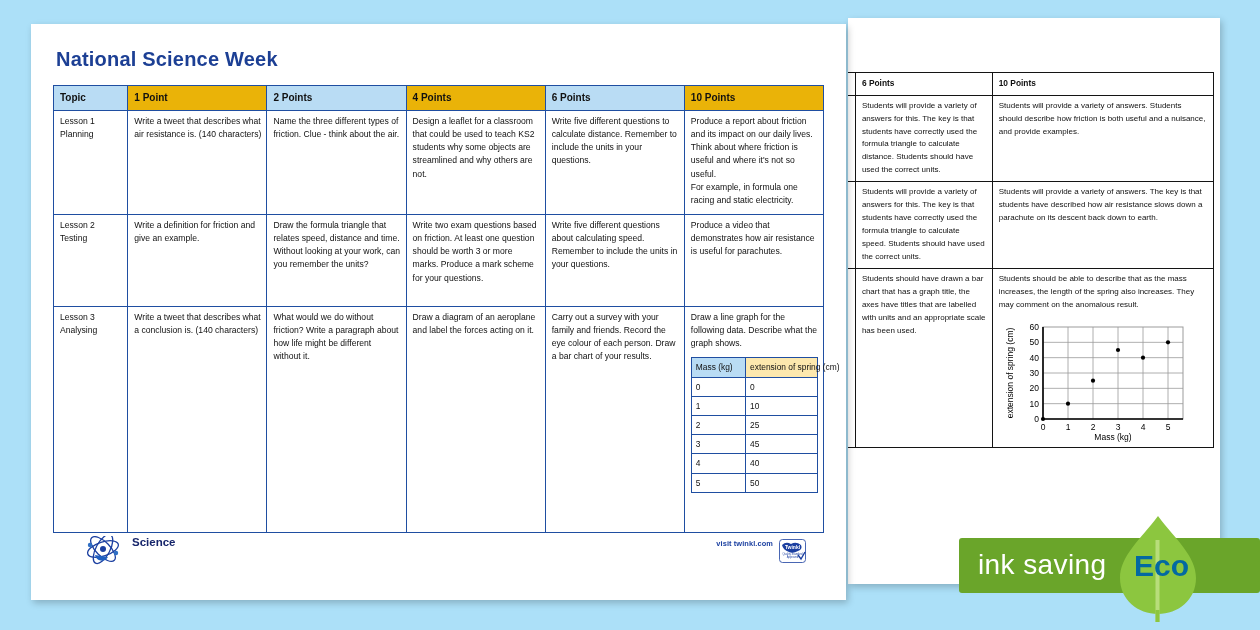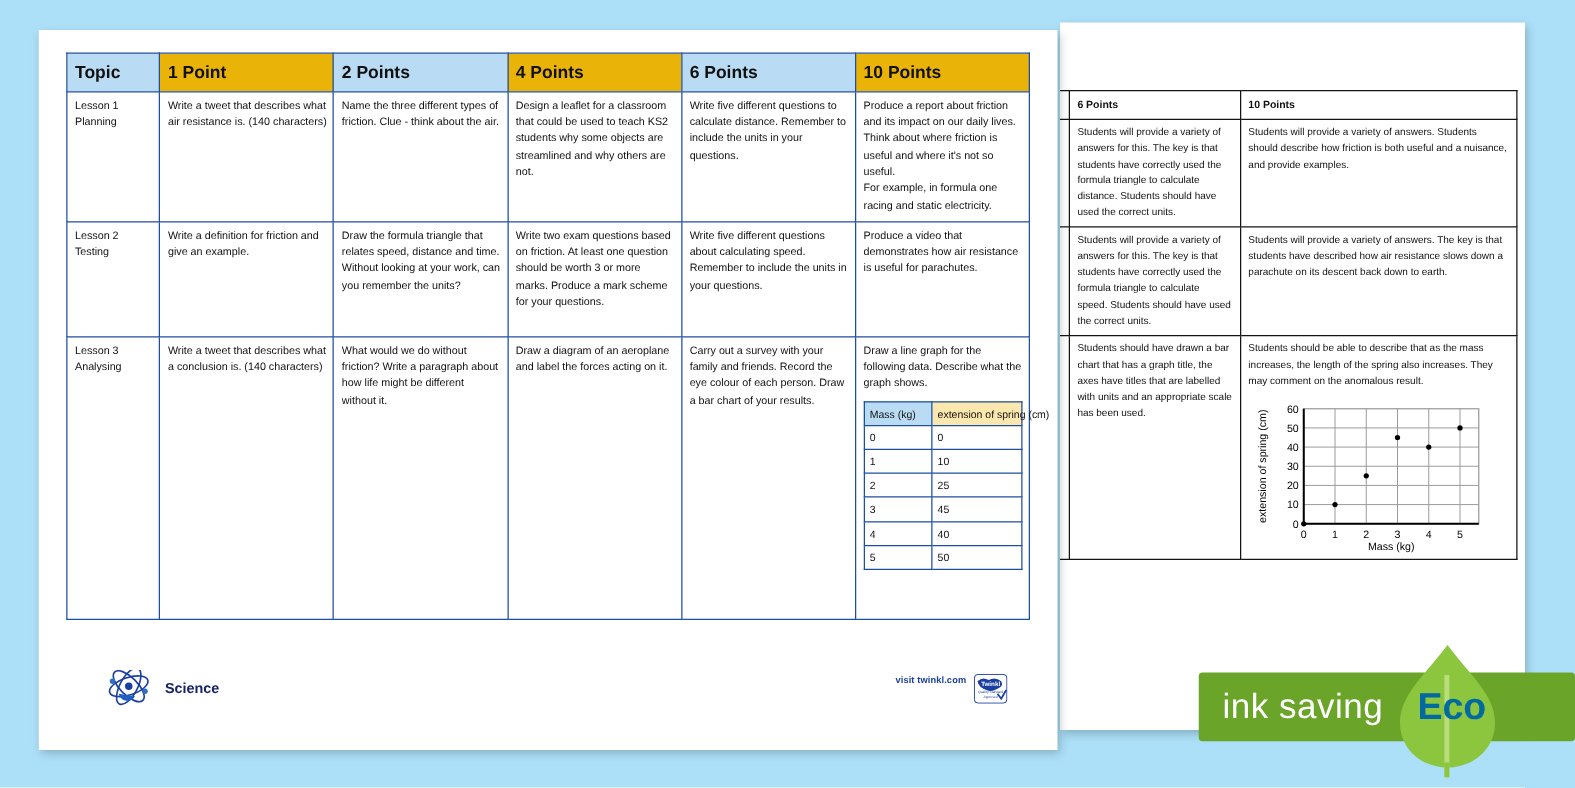--- a/index.html
+++ b/index.html
@@ -60,21 +60,21 @@
   table.grid th, table.grid td {
     border: 1.3px solid #1f4ea1;
     vertical-align: top;
     padding: 4px 5px 4px 6px;
     font-size: 8.6px;
     line-height: 1.55;
     color: #111111;
   }
   table.grid th {
     font-weight: bold;
-    font-size: 14px;
+    font-size: 10px;
     padding-top: 4px;
     padding-bottom: 4px;
     text-align: left;
     white-space: nowrap;
   }
   th.hdr-blue { background: #b9dcf4; }
   th.hdr-yellow { background: #eab308; }
 
   .col-topic { width: 9.0%; }
   .col-pt { width: 18.2%; }
@@ -111,21 +111,20 @@
     left: 22px;
     right: 22px;
     bottom: 30px;
     height: 34px;
   }
   .footer-logo {
     position: absolute;
     left: 30px;
     top: 0;
     display: flex;
-    align-items: center;
     gap: 9px;
   }
   .footer-label {
     color: #16256b;
     font-weight: bold;
     font-size: 11.5px;
   }
   .footer-right {
     position: absolute;
     right: 18px;
@@ -317,20 +316,21 @@
             </div>
           </td>
         </tr>
       </tbody>
     </table>
   </div>
 </div>
 
 <div class="sheet sheet-front">
 
+  <div class="doc-title">National Science Week</div>
 
   <table class="grid">
     <thead>
       <tr>
         <th class="col-topic hdr-blue">Topic</th>
         <th class="col-pt hdr-yellow">1 Point</th>
         <th class="col-pt hdr-blue">2 Points</th>
         <th class="col-pt hdr-yellow">4 Points</th>
         <th class="col-pt hdr-blue">6 Points</th>
         <th class="col-pt hdr-yellow">10 Points</th>

